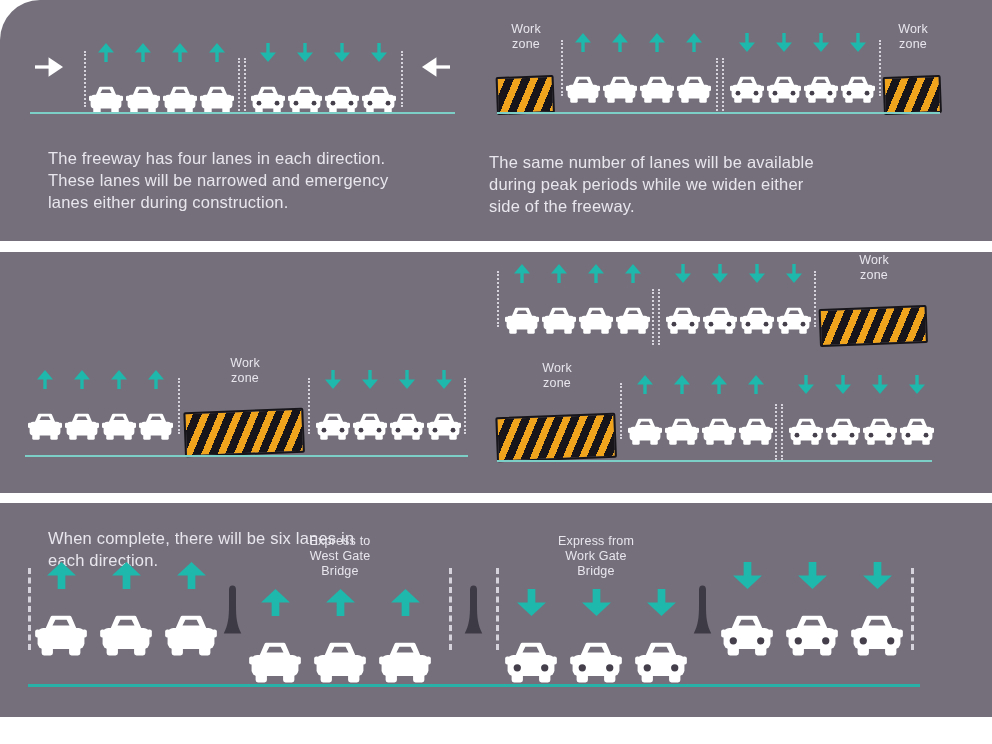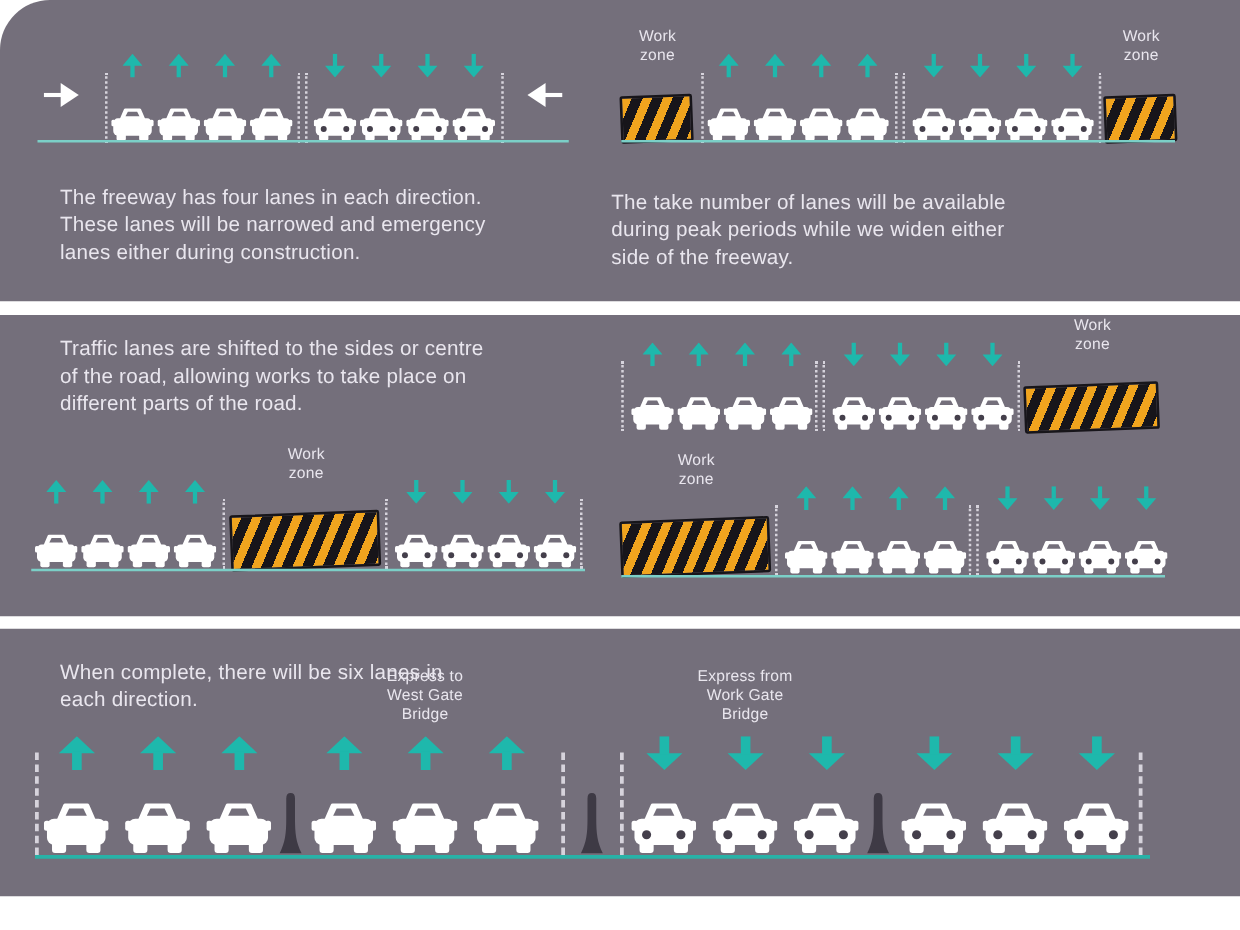--- a/index.html
+++ b/index.html
@@ -9,21 +9,21 @@
   #p2{top:252px;height:241px;}
   #p3{top:503px;height:214px;}
 
   .caption{position:absolute;margin:0;color:var(--text);font-size:16.5px;line-height:22px;
            letter-spacing:.2px;white-space:pre-line;}
   #cap1a{left:48px;top:147px;}
   #cap1b{left:489px;top:151px;}
   #cap2{left:48px;top:16px;}
   #cap3{left:48px;top:24px;}
 
-  .diagram{position:absolute;display:flex;align-items:flex-end;}
+  .diagram{position:absolute;display:flex;align-items:center;}
   #d1L{left:33px;bottom:127px;}
   #d1R{left:497px;bottom:127px;}
   #d2L{left:26px;bottom:38px;}
   #d2RA{left:497px;bottom:148px;}
   #d2RB{left:497px;bottom:33px;}
   #d3{left:28px;bottom:33px;}
 
   .road{position:absolute;height:2px;background:var(--road);}
   #road1a{left:30px;width:425px;bottom:127px;}
   #road1b{left:497px;width:443px;bottom:127px;}
@@ -411,29 +411,26 @@
           <div class="z-label">Work
 zone</div>
           <div class="barrier" style="width: 58px; height: 38px;"></div>
         </div>
       </div>
     <div class="road" id="road1a"></div>
     <div class="road" id="road1b"></div>
     <p class="caption" id="cap1a">The freeway has four lanes in each direction.
 These lanes will be narrowed and emergency
 lanes either during construction.</p>
-    <p class="caption" id="cap1b">The take number of lanes will be available
+    <p class="caption" id="cap1b">The same number of lanes will be available
 during peak periods while we widen either
 side of the freeway.</p>
   </section>
 
   <section class="panel" id="p2">
-    <p class="caption" id="cap2">Traffic lanes are shifted to the sides or centre
-of the road, allowing works to take place on
-different parts of the road.</p>
     <div class="diagram" id="d2L">
         <div class="car-group" style="margin-left: 2px;">
           <div class="arrows-row">
             <div class="arrow-cell">
               <svg width="16" height="19" viewBox="0 0 16 19">
                 <polygon points="0,9.5 8,0 16,9.5" fill="#1eb8ac"></polygon>
                 <rect x="6.3" y="9" width="3.4" height="10" fill="#1eb8ac"></rect>
               </svg>
             </div>
             <div class="arrow-cell">

